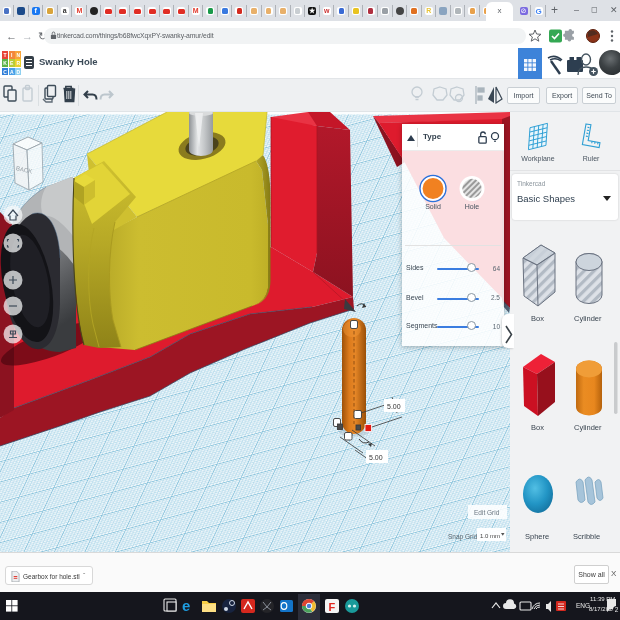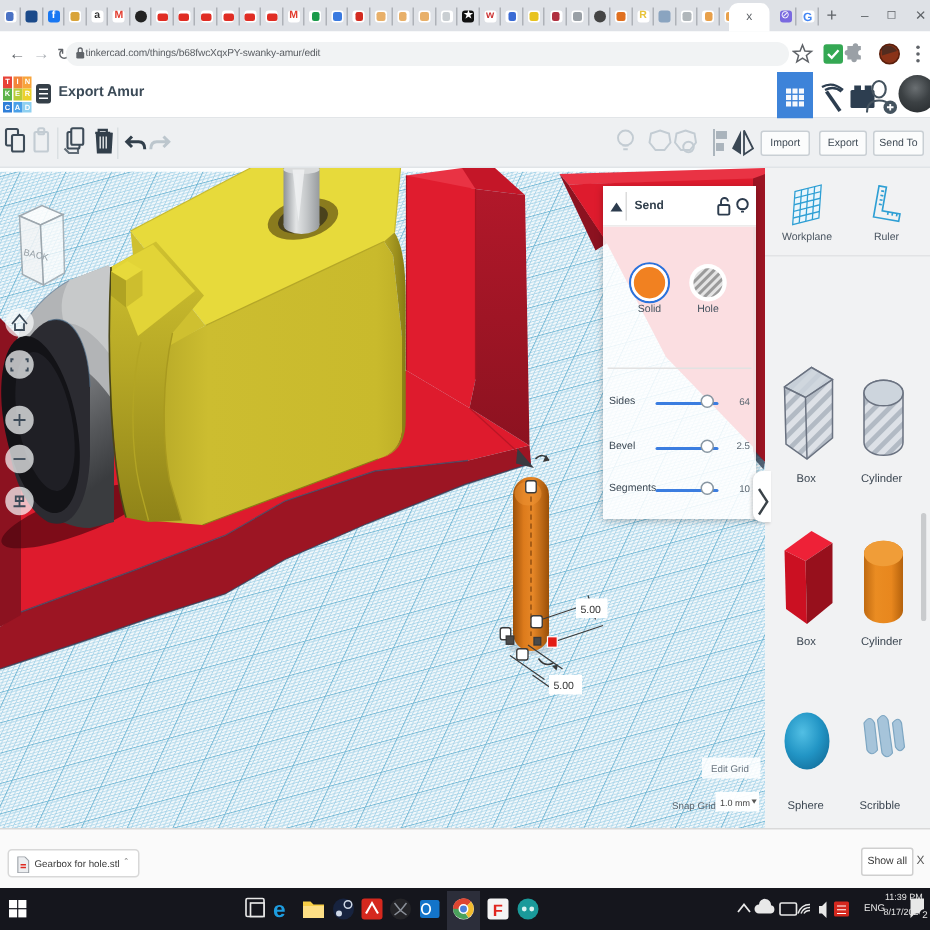--- a/index.html
+++ b/index.html
@@ -267,21 +267,21 @@
       <div style="background:#f3863a;">I</div>
       <div style="background:#f8a43b;">N</div>
     <div style="background:#5cb349;">K</div>
       <div style="background:#b8cc38;">E</div>
       <div style="background:#ecd12c;">R</div>
     <div style="background:#2f7ed8;">C</div>
       <div style="background:#4aa0e8;">A</div>
       <div style="background:#8fd0f0;">D</div>
   </div>
   <div id="menuicon"></div>
-  <div id="tktitle">Export Amur</div>
+  <div id="tktitle">Swanky Hole</div>
   <div id="bluebtn">
     <svg width="24" height="31" viewBox="0 0 24 31">
       <g fill="#fff" opacity="0.95">
         <rect x="6" y="11" width="3.4" height="3.4"></rect>
           <rect x="10.3" y="11" width="3.4" height="3.4"></rect>
           <rect x="14.6" y="11" width="3.4" height="3.4"></rect>
         <rect x="6" y="15.3" width="3.4" height="3.4"></rect>
           <rect x="10.3" y="15.3" width="3.4" height="3.4"></rect>
           <rect x="14.6" y="15.3" width="3.4" height="3.4"></rect>
         <rect x="6" y="19.6" width="3.4" height="3.4"></rect>
@@ -560,21 +560,21 @@
   <text x="448" y="539" font-size="6.5" fill="#5c666f">Snap Grid</text>
   <rect x="477" y="528" width="29" height="13" fill="#fff" opacity="0.95"></rect>
   <text x="480" y="537.5" font-size="6" fill="#444">1.0 mm</text>
   <path d="M501,533 l3.5,0 l-1.75,2.8 Z" fill="#555"></path>
 </svg>
 
 <div class="abs" id="panel">
   <div id="panelhead">
     <div id="ptri"></div>
     <div id="pvline"></div>
-    <div id="ptitle">Send</div>
+    <div id="ptitle">Type</div>
     <svg width="24" height="16" viewBox="0 0 26 17" style="position:absolute;left:75px;top:5.5px;">
       <rect x="2" y="7" width="8" height="7" rx="1" fill="none" stroke="#2d3c4e" stroke-width="1.4"></rect>
       <path d="M4 7 V4.5 A2.5 2.5 0 0 1 9 4.5" fill="none" stroke="#2d3c4e" stroke-width="1.4"></path>
       <circle cx="19.5" cy="6.5" r="3.8" fill="none" stroke="#2d3c4e" stroke-width="1.4"></circle>
       <path d="M18 10 h3 M18.4 12 h2.2" stroke="#2d3c4e" stroke-width="1.1"></path>
     </svg>
   </div>
   <svg width="102" height="73" viewBox="0 0 102 73" style="position:absolute;left:0;top:27px;">
     <defs>
       <pattern id="holestripe" width="4" height="4" patternUnits="userSpaceOnUse" patternTransform="rotate(45)">
@@ -619,20 +619,25 @@
     </g>
 
     <g transform="translate(81,24) rotate(10)" stroke="#2e9fd4" stroke-width="1.1" fill="none">
       <path d="M-7 -11 L-2 -11 L-2 5 L10 5 L10 10 L-7 10 Z"></path>
       <path d="M-5 -8 h2 M-5 -5 h2 M-5 -2 h2 M-5 1 h2 M2 7 v-2 M5 7 v-2 M8 7 v-2"></path>
     </g>
   </svg>
   <div class="sblabel" style="left:8px;top:43px;width:40px;">Workplane</div>
   <div class="sblabel" style="left:66px;top:43px;width:30px;">Ruler</div>
   <div style="position:absolute;left:0;top:58px;width:110px;height:1px;background:#e2e3e5;"></div>
+  <div id="dropdown">
+    <div style="position:absolute;left:5px;top:6px;font-size:6.5px;color:#8a949c;">Tinkercad</div>
+    <div style="position:absolute;left:5px;top:19px;font-size:9.5px;color:#2f3f4f;">Basic Shapes</div>
+    <div style="position:absolute;right:7px;top:22px;width:0;height:0;border-left:4px solid transparent;border-right:4px solid transparent;border-top:5px solid #222;"></div>
+  </div>
   <svg width="110" height="330" viewBox="0 0 110 330" style="position:absolute;left:0;top:112px;">
     <defs>
       <pattern id="stripebx" width="7" height="7" patternUnits="userSpaceOnUse" patternTransform="rotate(45)">
         <rect width="7" height="7" fill="#dde1e7"></rect>
         <rect width="3.2" height="7" fill="#b2bac4"></rect>
       </pattern>
       <linearGradient id="gOCyl" x1="0" y1="0" x2="1" y2="0">
         <stop offset="0" stop-color="#c06a10"></stop>
           <stop offset="0.3" stop-color="#ea8c22"></stop>
         <stop offset="0.7" stop-color="#e8871e"></stop>

